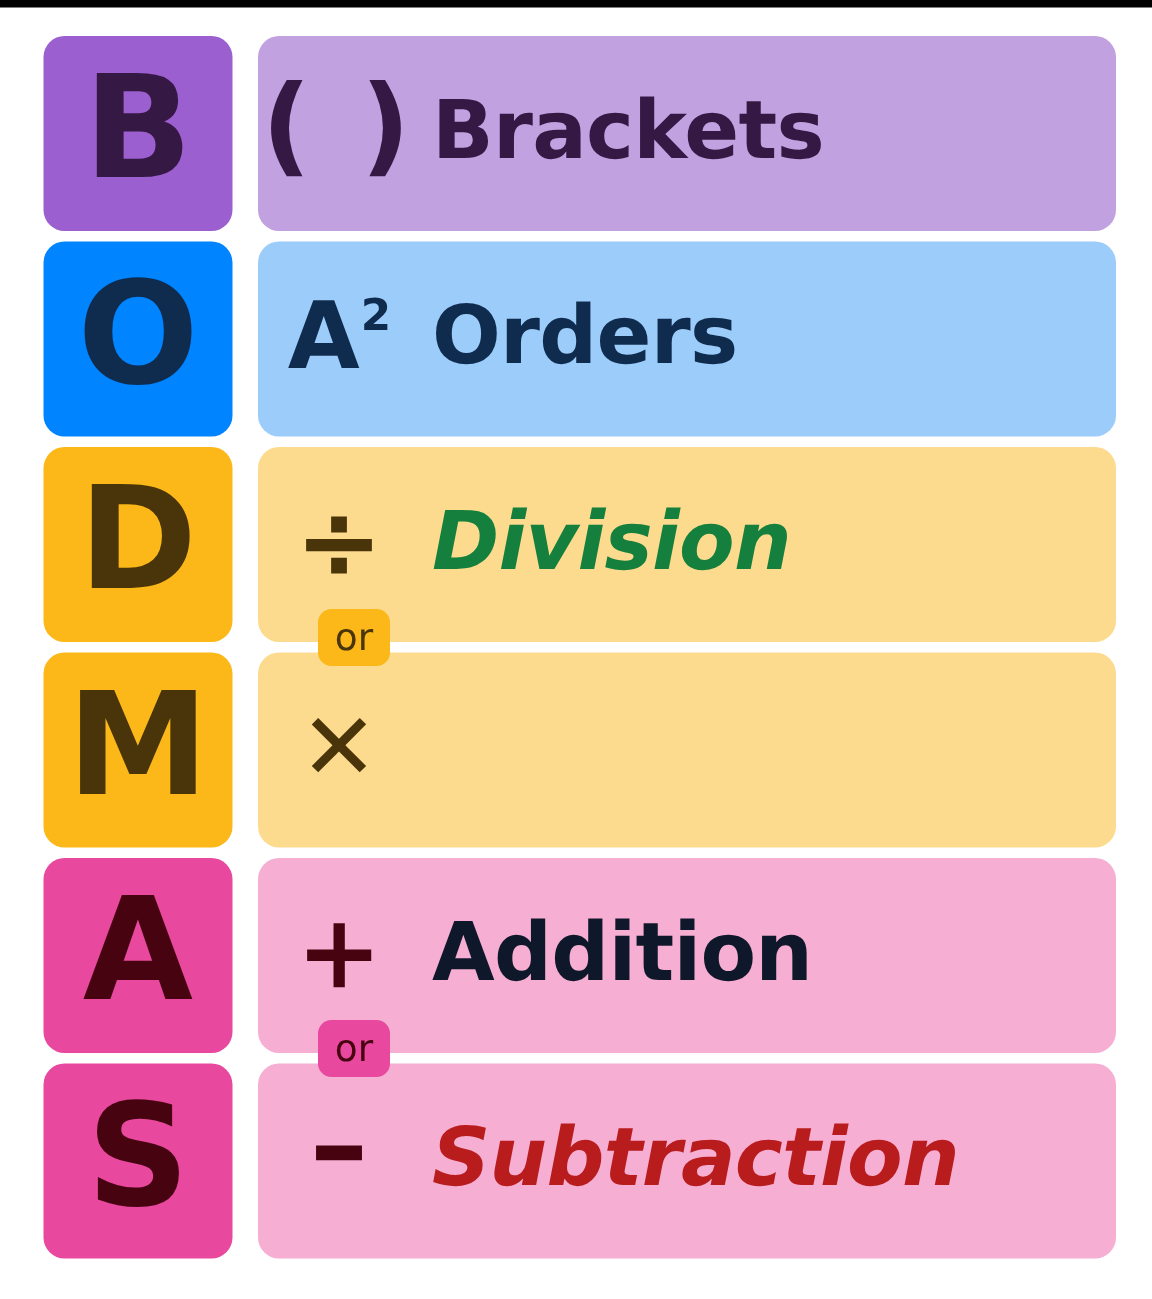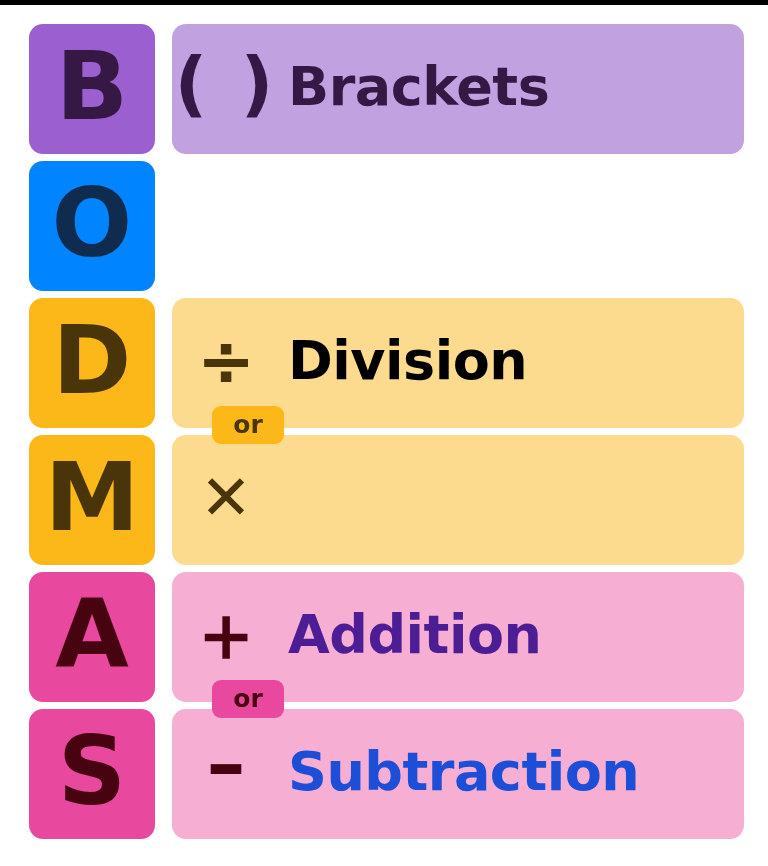--- a/index.html
+++ b/index.html
@@ -107,29 +107,29 @@
     line-height: 1;
     letter-spacing: -0.5px;
     position: relative;
     top: -2px;
     margin-left: 8px;
   }
 
   .or-badge {
     position: absolute;
     left: 212px;
-    width: 72px;
+    width: 48px;
     height: 38px;
     border-radius: 9px;
     display: flex;
     align-items: center;
     justify-content: center;
     font-family: "DejaVu Sans", sans-serif;
     font-size: 25px;
-    font-weight: bold;
+    font-weight: normal;
     line-height: 1;
     z-index: 5;
   }
   .or-badge span { position: relative; top: -1px; }
 </style>
 </head>
 <body style="background: rgb(255, 255, 255);">
 
 <div id="top-bar" style="background: rgb(0, 0, 0);"></div>
 
@@ -142,29 +142,33 @@
     <div class="label-panel" style="background: rgb(194, 161, 224);">
       <span class="symbol sym-brackets" style="color: rgb(54, 24, 69);">( )</span>
       <span class="term" style="color: rgb(54, 24, 69);">Brackets</span>
     </div>
   </div>
 
   <div class="row" style="top:156px;">
     <div class="letter-tile" style="background: rgb(0, 132, 255);">
       <span class="letter-glyph" style="color: rgb(15, 43, 77);">O</span>
     </div>
+    <div class="label-panel" style="background: rgb(156, 204, 250);">
+      <span class="symbol sym-orders" style="color: rgb(15, 43, 77);"><span>A</span><span class="sup">2</span></span>
+      <span class="term" style="color: rgb(15, 43, 77);">Orders</span>
+    </div>
   </div>
 
   <div class="row" style="top:293px;">
     <div class="letter-tile" style="background: rgb(251, 184, 24);">
       <span class="letter-glyph" style="color: rgb(74, 52, 9);">D</span>
     </div>
     <div class="label-panel" style="background: rgb(253, 219, 142);">
       <span class="symbol sym-divide" style="color: rgb(74, 52, 9);">÷</span>
-      <span class="term" style="color: #000000;">Division</span>
+      <span class="term" style="color: #15803d; font-style: italic;">Division</span>
     </div>
   </div>
 
   <div class="or-badge" style="top: 401px; background: rgb(251, 184, 24); color: rgb(74, 52, 9);">
     <span>or</span>
   </div>
 
   <div class="row" style="top:430px;">
     <div class="letter-tile" style="background: rgb(251, 184, 24);">
       <span class="letter-glyph" style="color: rgb(74, 52, 9);">M</span>
@@ -173,31 +177,31 @@
       <span class="symbol sym-times" style="color: rgb(74, 52, 9);">✕</span>
     </div>
   </div>
 
   <div class="row" style="top:567px;">
     <div class="letter-tile" style="background: rgb(232, 72, 158);">
       <span class="letter-glyph" style="color: rgb(71, 4, 16);">A</span>
     </div>
     <div class="label-panel" style="background: rgb(246, 174, 210);">
       <span class="symbol sym-plus" style="color: rgb(71, 4, 16);">＋</span>
-      <span class="term" style="color: #4c1d95;">Addition</span>
+      <span class="term" style="color: #0f172a;">Addition</span>
     </div>
   </div>
 
   <div class="or-badge" style="top: 675px; background: rgb(232, 72, 158); color: rgb(71, 4, 16);">
     <span>or</span>
   </div>
 
   <div class="row" style="top:704px;">
     <div class="letter-tile" style="background: rgb(232, 72, 158);">
       <span class="letter-glyph" style="color: rgb(71, 4, 16);">S</span>
     </div>
     <div class="label-panel" style="background: rgb(246, 174, 210);">
       <span class="symbol sym-minus" style="color: rgb(71, 4, 16);">–</span>
-      <span class="term" style="color: #1d4ed8;">Subtraction</span>
+      <span class="term" style="color: #b91c1c; font-style: italic;">Subtraction</span>
     </div>
   </div>
 
 </div>
 
 </body></html>

